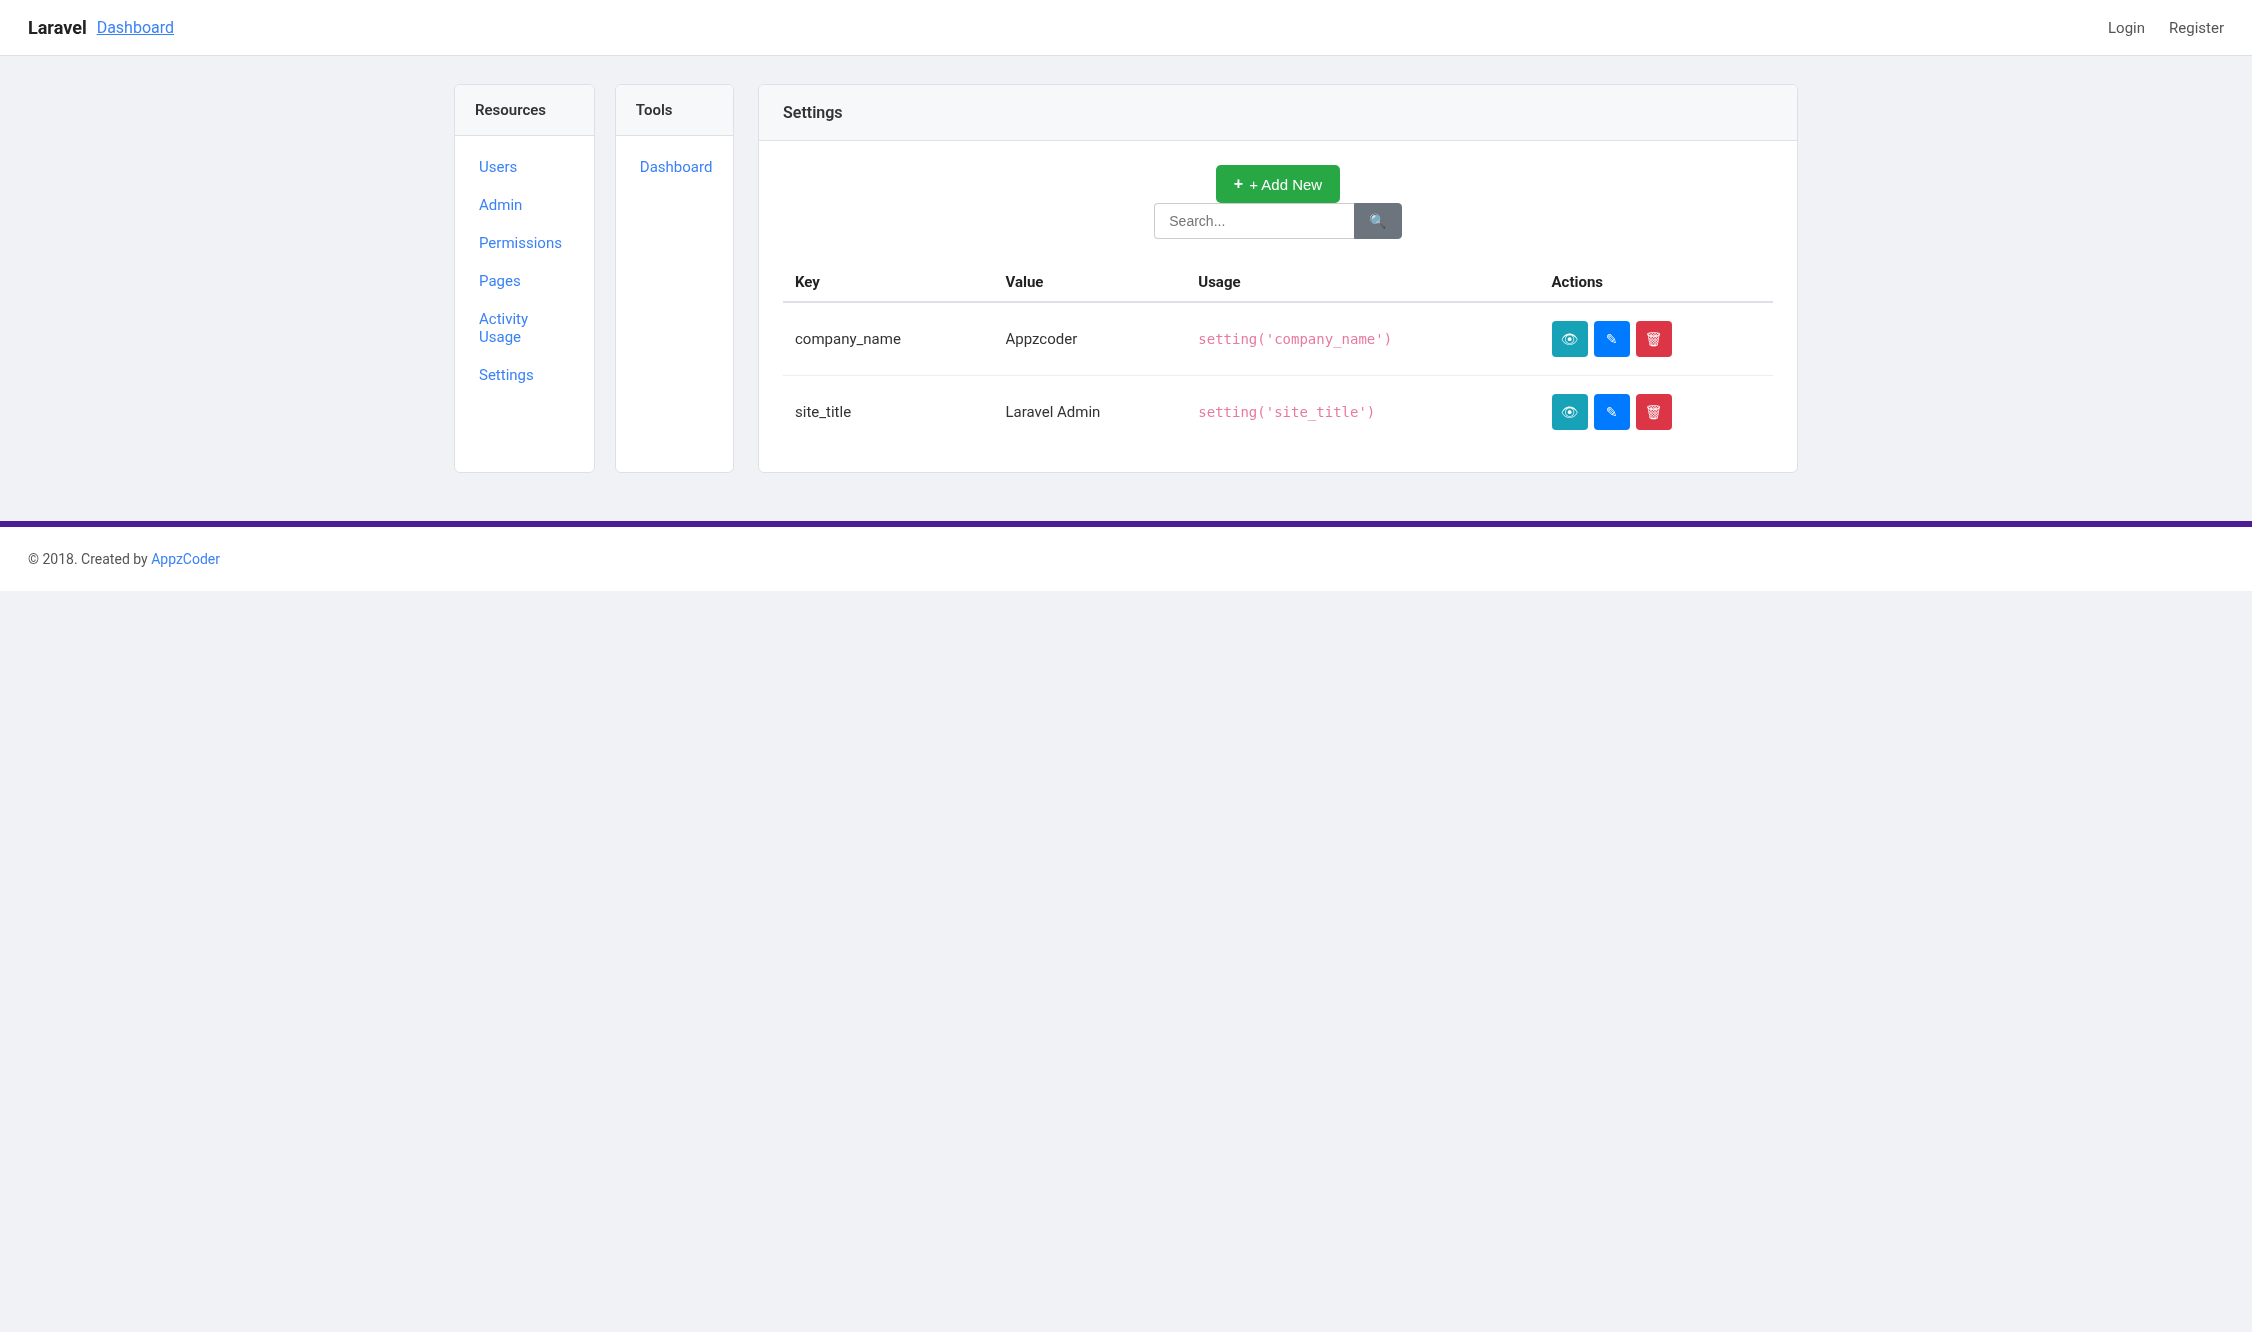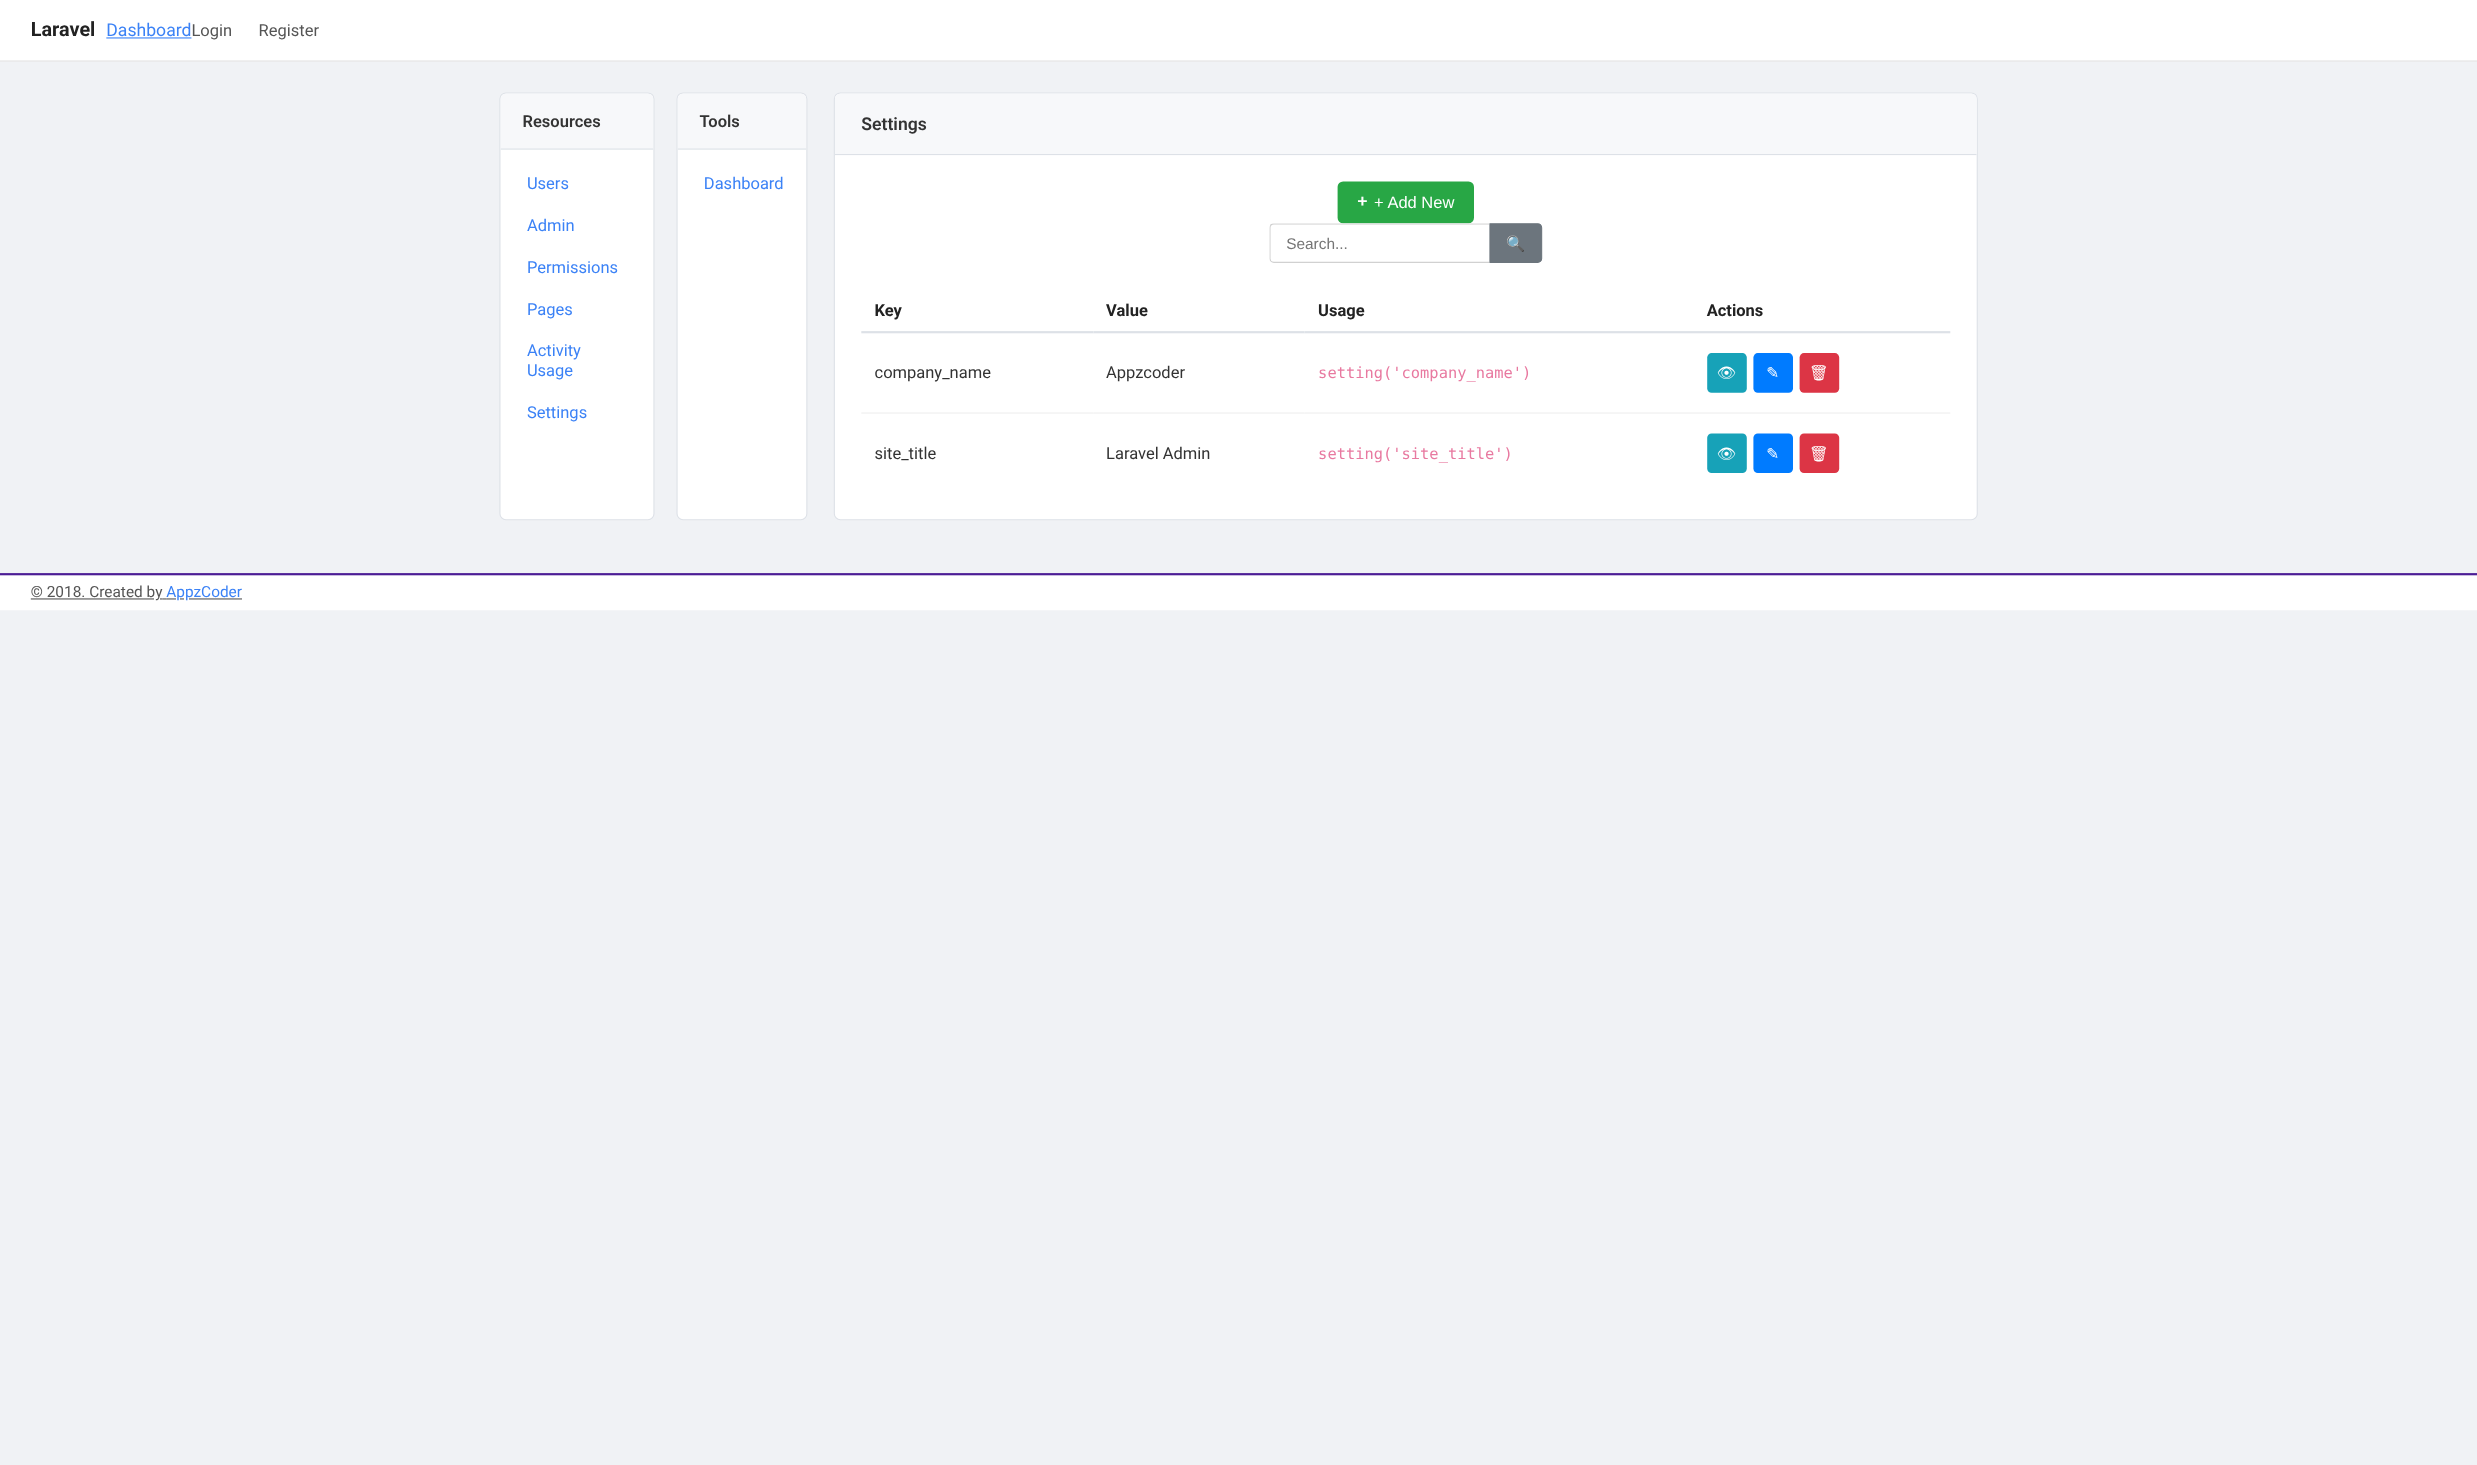--- a/index.html
+++ b/index.html
@@ -9,21 +9,21 @@
       color: #333;
       font-size: 15px;
     }
 
     
     .navbar {
       background: #fff;
       border-bottom: 1px solid #e0e0e0;
       display: flex;
       align-items: center;
-      justify-content: flex-start;
+      justify-content: space-between;
       padding: 0 28px;
       height: 56px;
     }
     .navbar-brand {
       display: flex;
       align-items: center;
       gap: 10px;
     }
     .brand-name {
       font-weight: 700;
@@ -196,27 +196,26 @@
       justify-content: center;
       width: 36px;
       height: 36px;
     }
     .btn-view { background: #17a2b8; }
     .btn-edit { background: #007bff; }
     .btn-delete { background: #dc3545; }
 
     
     .footer {
-      border-top: 2px solid #4c1d95;
+      border-top: 6px solid #4c1d95;
       background: #fff;
-      padding: 8px 28px;
+      padding: 24px 28px;
       font-size: 14px;
       color: #555;
       margin-top: 20px;
-      text-decoration: underline;
     }
     .footer a {
       color: #3b82f6;
       text-decoration: none;
     }
     .icon-plus::before { content: "+"; font-weight: bold; font-size: 16px; }
   </style>
 </head>
 <body>
 

